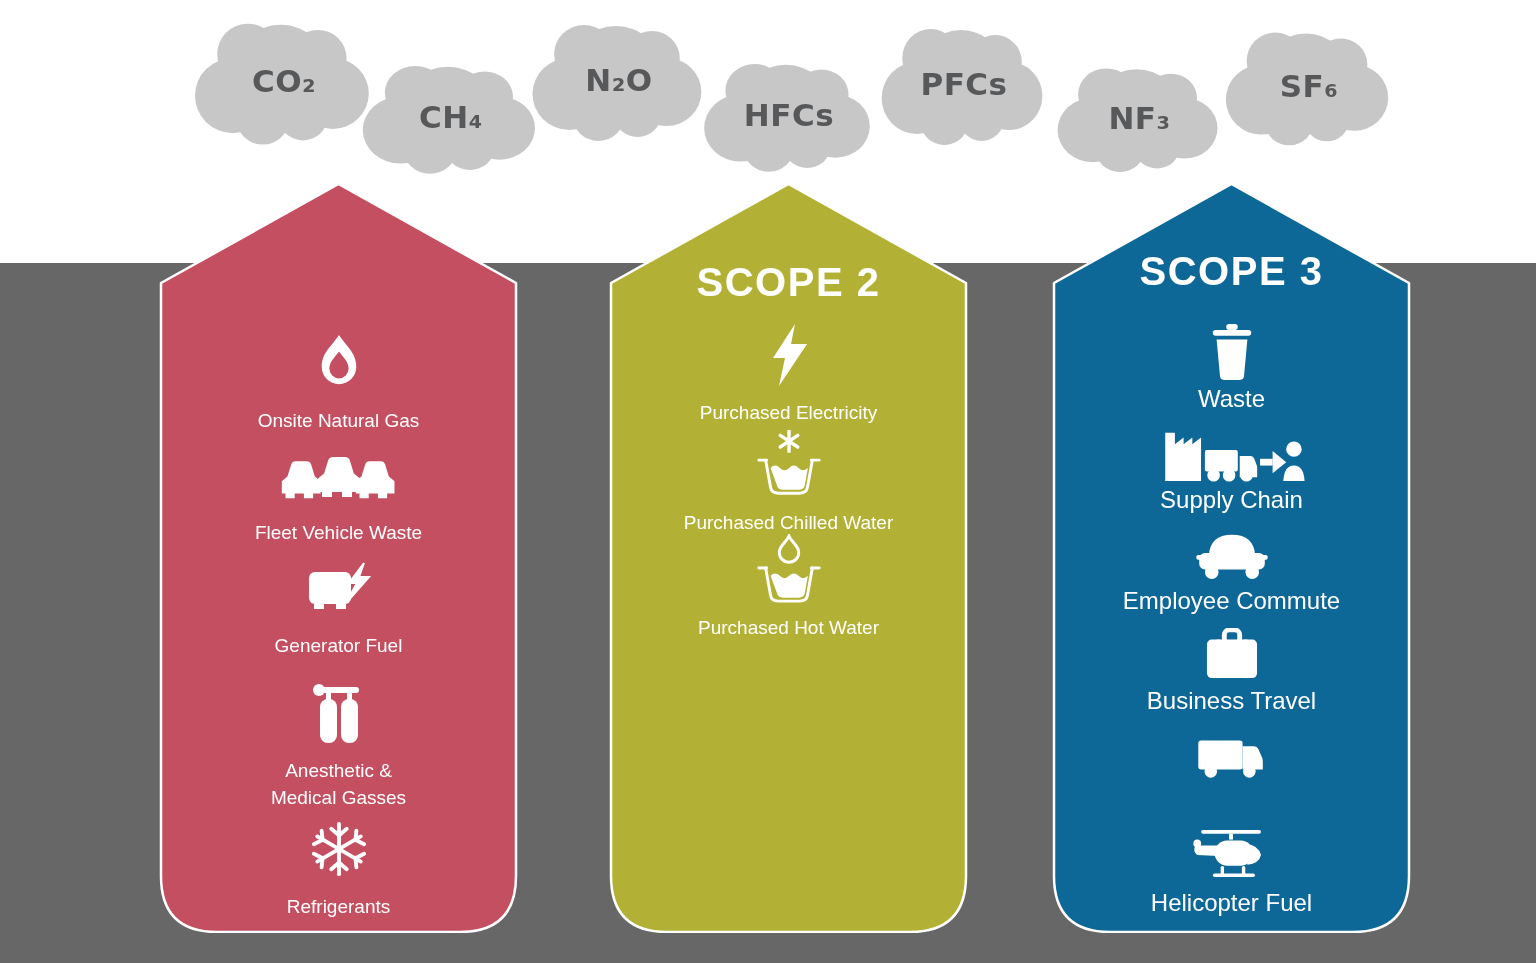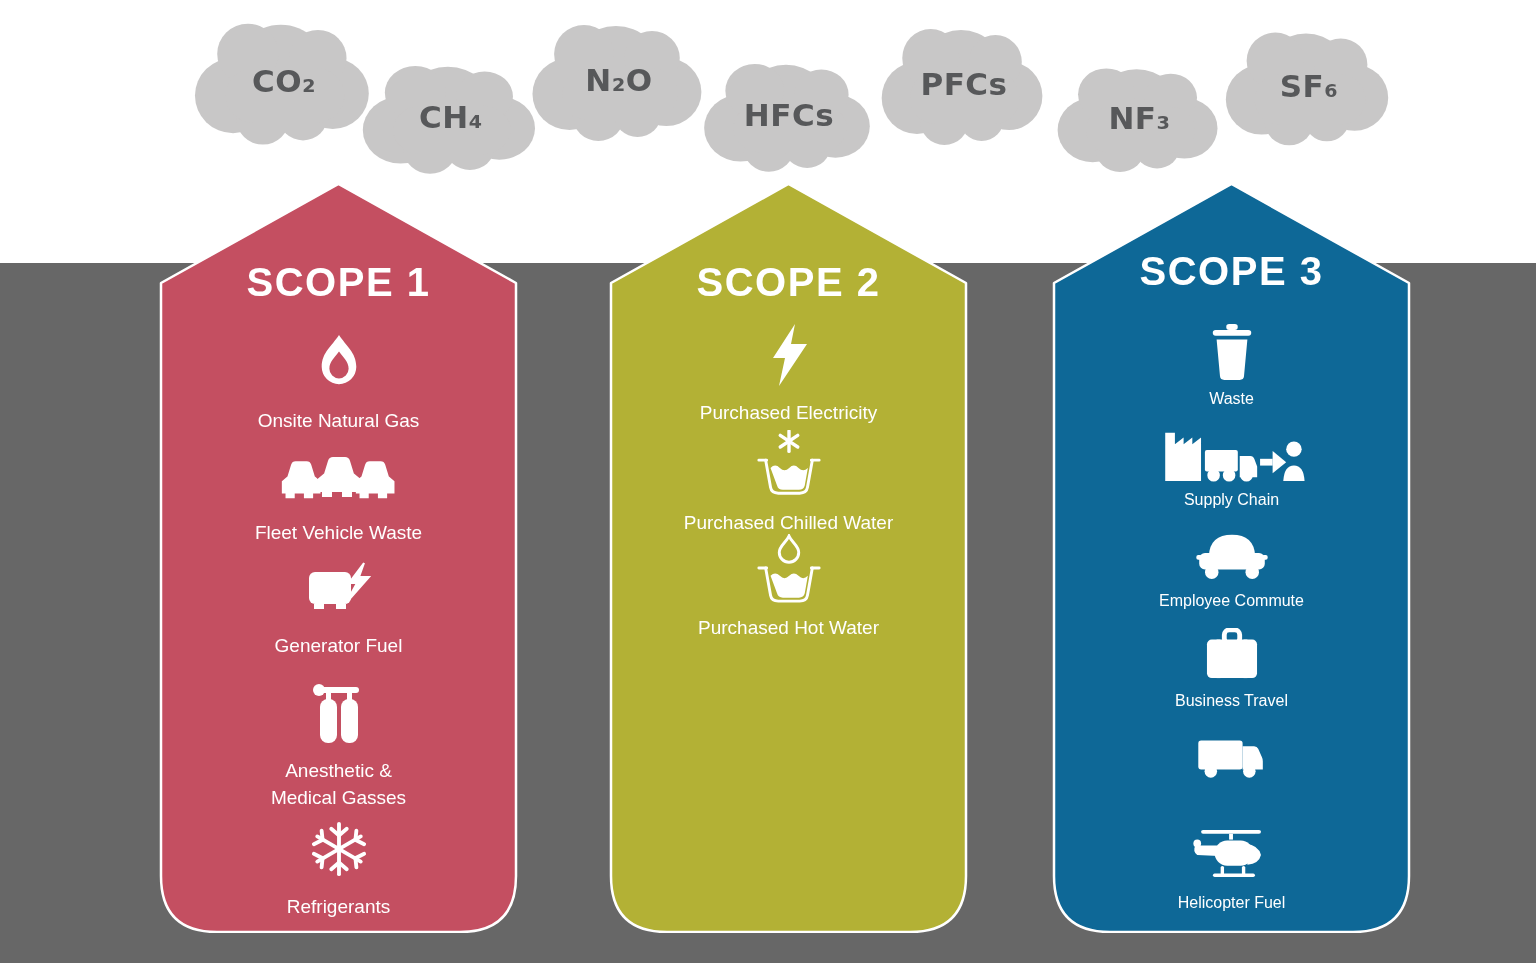--- a/index.html
+++ b/index.html
@@ -22,21 +22,21 @@
   .scope-title{
     position:absolute;left:0;right:0;text-align:center;color:#ffffff;
     font-size:40px;font-weight:bold;letter-spacing:1.5px;line-height:44px;
   }
   .item{position:absolute;left:50%;transform:translateX(-50%);width:346px;text-align:center;color:#ffffff;}
   .item .icon{display:flex;align-items:center;justify-content:center;}
   .s1 .item .icon,.s2 .item .icon{height:64px;}
   .s3 .item .icon{height:52px;}
   .item .label{white-space:pre-line;}
   .s1 .item .label,.s2 .item .label{font-size:19px;line-height:27px;margin-top:12px;}
-  .s3 .item .label{font-size:16px;line-height:24px;margin-top:9px;}
+  .s3 .item .label{font-size:24px;line-height:24px;margin-top:9px;}
 </style>
 </head>
 <body>
 
 <div class="stage" id="stage" style="background: rgb(255, 255, 255);">
   <div class="ground" id="ground" style="background: rgb(103, 103, 103);"></div>
   <div id="clouds">
       <div class="cloud" style="left: 178px; top: 8px; width: 212px; height: 146px; z-index: 1;">
         <svg viewBox="0 0 200 140" preserveAspectRatio="none">
           <g stroke="#ffffff" stroke-width="8" fill="none">
@@ -211,21 +211,20 @@
           </g>
         </svg>
         <div class="cloud-label" style="color:#57585a">SF₆</div>
       </div>
     </div>
   <div id="columns">
       <div class="column s1" style="left: 159px; top: 183px; color: rgb(196, 79, 97);">
         <svg class="shape" viewBox="0 0 359 750" preserveAspectRatio="none">
           <path d="M2,100 L179.5,1 L357,100 V693 Q357,749 301,749 H58 Q2,749 2,693 Z" fill="currentColor" stroke="#ffffff" stroke-width="2.5" stroke-linejoin="round"></path>
         </svg>
-        <div class="scope-title" style="top:77px">SCOPE 1</div>
         <div class="item" style="top:148px">
           <div class="icon">
             <svg width="50" height="60" viewBox="0 0 52 60">
               <path fill="#fff" fill-rule="evenodd" d="M26 1 C33 12 44 19 44 34 A18 18 0 0 1 8 34 C8 19 19 12 26 1 Z M26 18 C30 24 36 28 36 36 A10 10 0 0 1 16 36 C16 28 22 24 26 18 Z"></path>
             </svg>
           </div>
           <div class="label">Onsite Natural Gas</div>
         </div>
         <div class="item" style="top:260px">
           <div class="icon">

